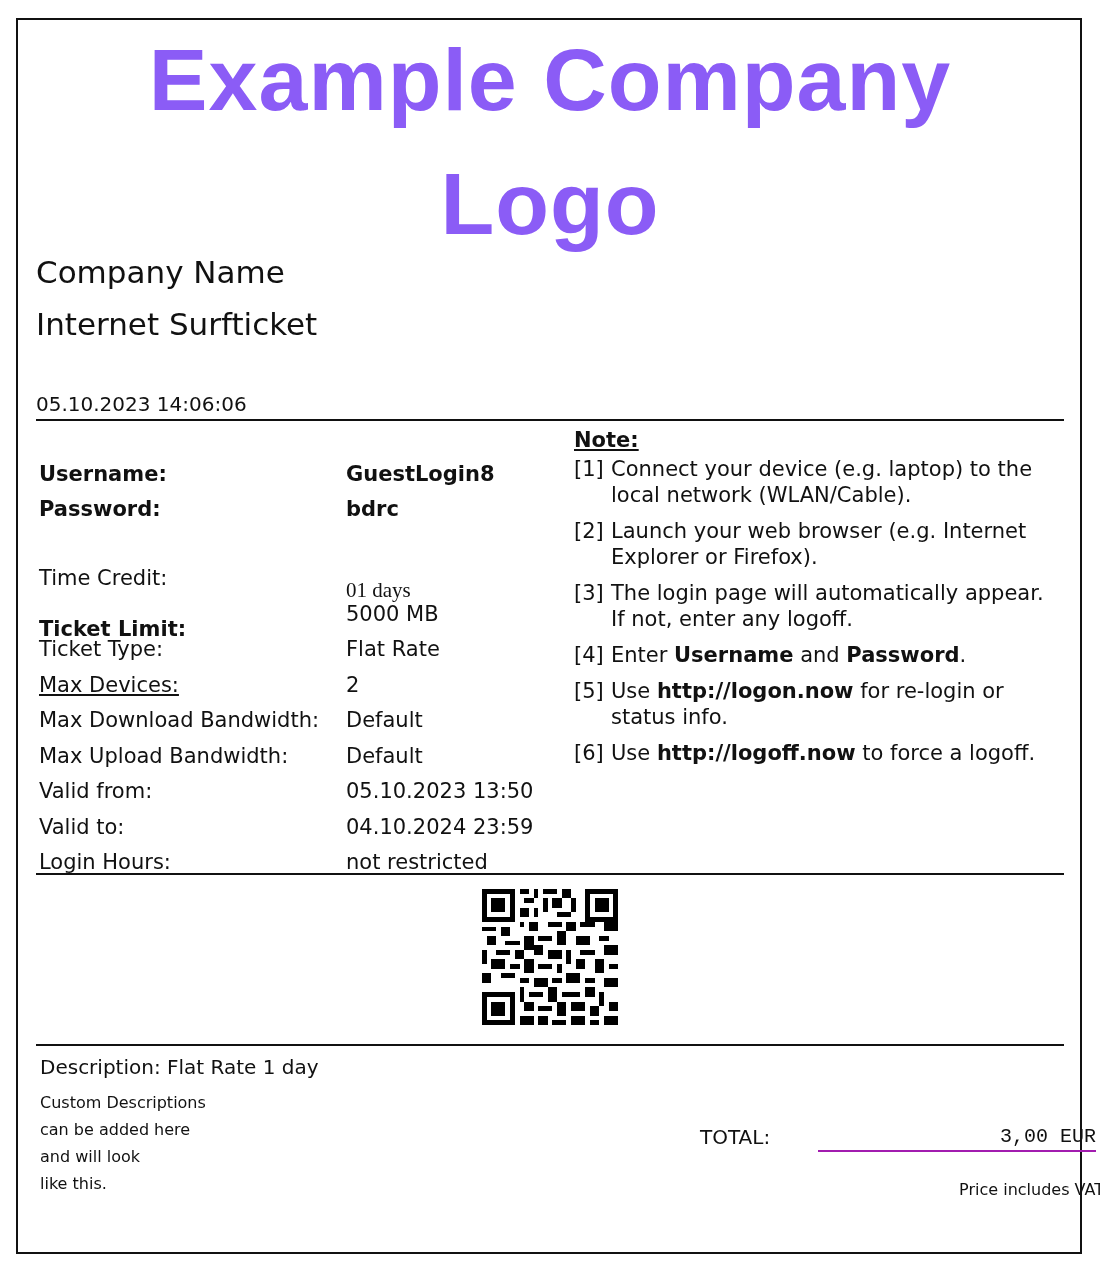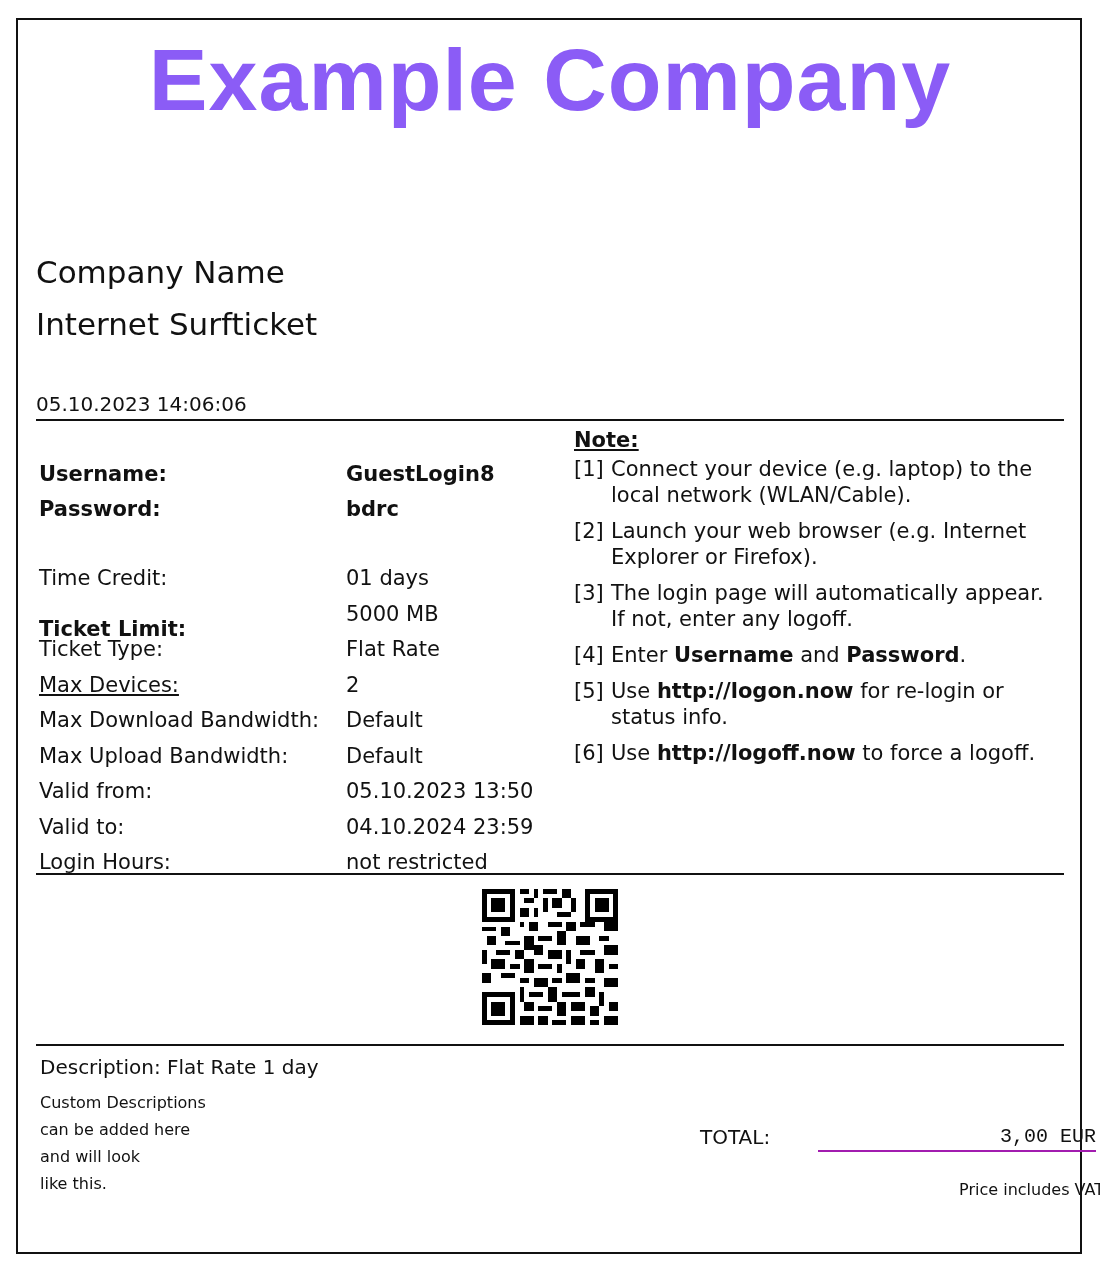--- a/index.html
+++ b/index.html
@@ -25,37 +25,38 @@
     .total-val { position:absolute; left:818px; top:1125px; width:278px; text-align:right; font-size:20px; border-bottom:2px solid #a21caf; padding-bottom:2px;font-family:Liberation Mono, monospace; }
     .vat { position:absolute; left:804px; top:1180px; width:300px; text-align:right; font-size:16px; }
   </style>
 </head>
 <body>
 
 <div class="frame"></div>
 
 <div class="logo">
   <div>Example Company</div>
+  <div>Logo</div>
 </div>
 
 <div class="company">Company Name</div>
 <div class="ticketname">Internet Surfticket</div>
 <div class="datetime">05.10.2023 14:06:06</div>
 <div class="hr" style="top:419px"></div>
 
 <div class="info" style="top:462px">
   <div class="lbl bold" style="top:0">Username:</div>
   <div class="val bold" style="top:0">GuestLogin8</div>
   <div class="lbl bold" style="top:35px">Password:</div>
   <div class="val bold" style="top:35px">bdrc</div>
 </div>
 
 <div class="info" id="details" style="top:566px">
     <div class="lbl" style="top: 0px;">Time Credit:</div>
-    <div class="val" style="top: 0px;">01 days</div>
+    <div class="val" style="top: 12px; font-family: Liberation Serif, serif;">01 days</div>
     <div class="lbl" style="top: 51px; font-weight: bold;">Ticket Limit:</div>
     <div class="val" style="top: 35.5px;">5000 MB</div>
     <div class="lbl" style="top: 71px;">Ticket Type:</div>
     <div class="val" style="top: 71px;">Flat Rate</div>
     <div class="lbl" style="top: 106.5px; text-decoration: underline;">Max Devices:</div>
     <div class="val" style="top: 106.5px;">2</div>
     <div class="lbl" style="top: 142px;">Max Download Bandwidth:</div>
     <div class="val" style="top: 142px;">Default</div>
     <div class="lbl" style="top: 177.5px;">Max Upload Bandwidth:</div>
     <div class="val" style="top: 177.5px;">Default</div>

